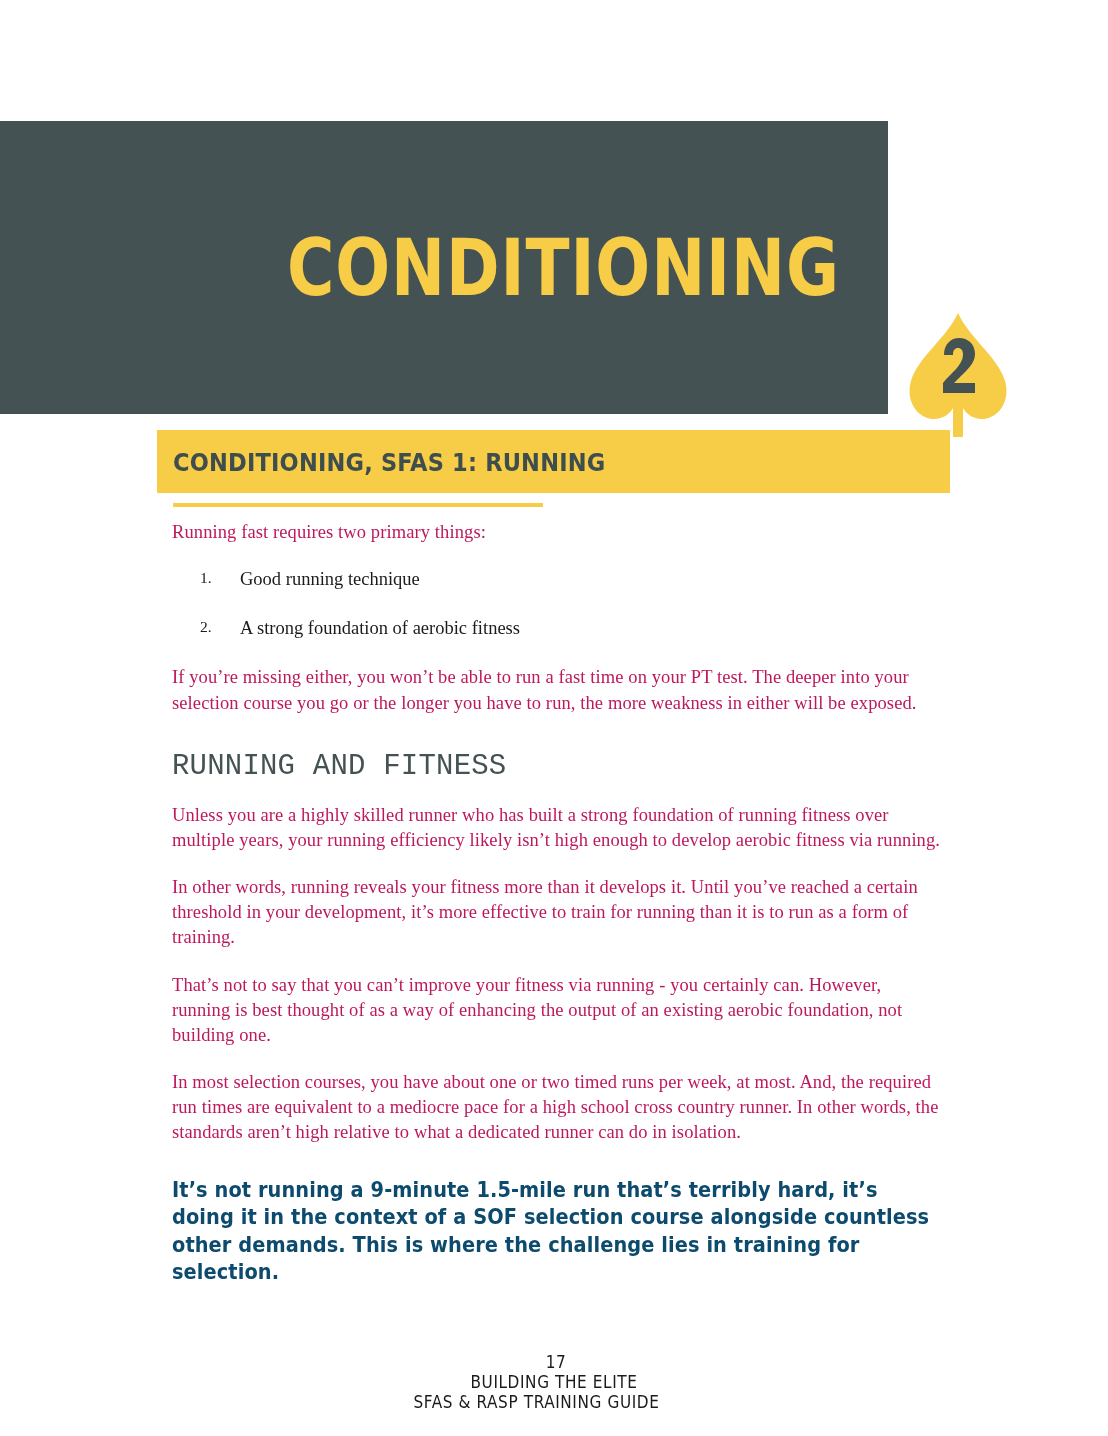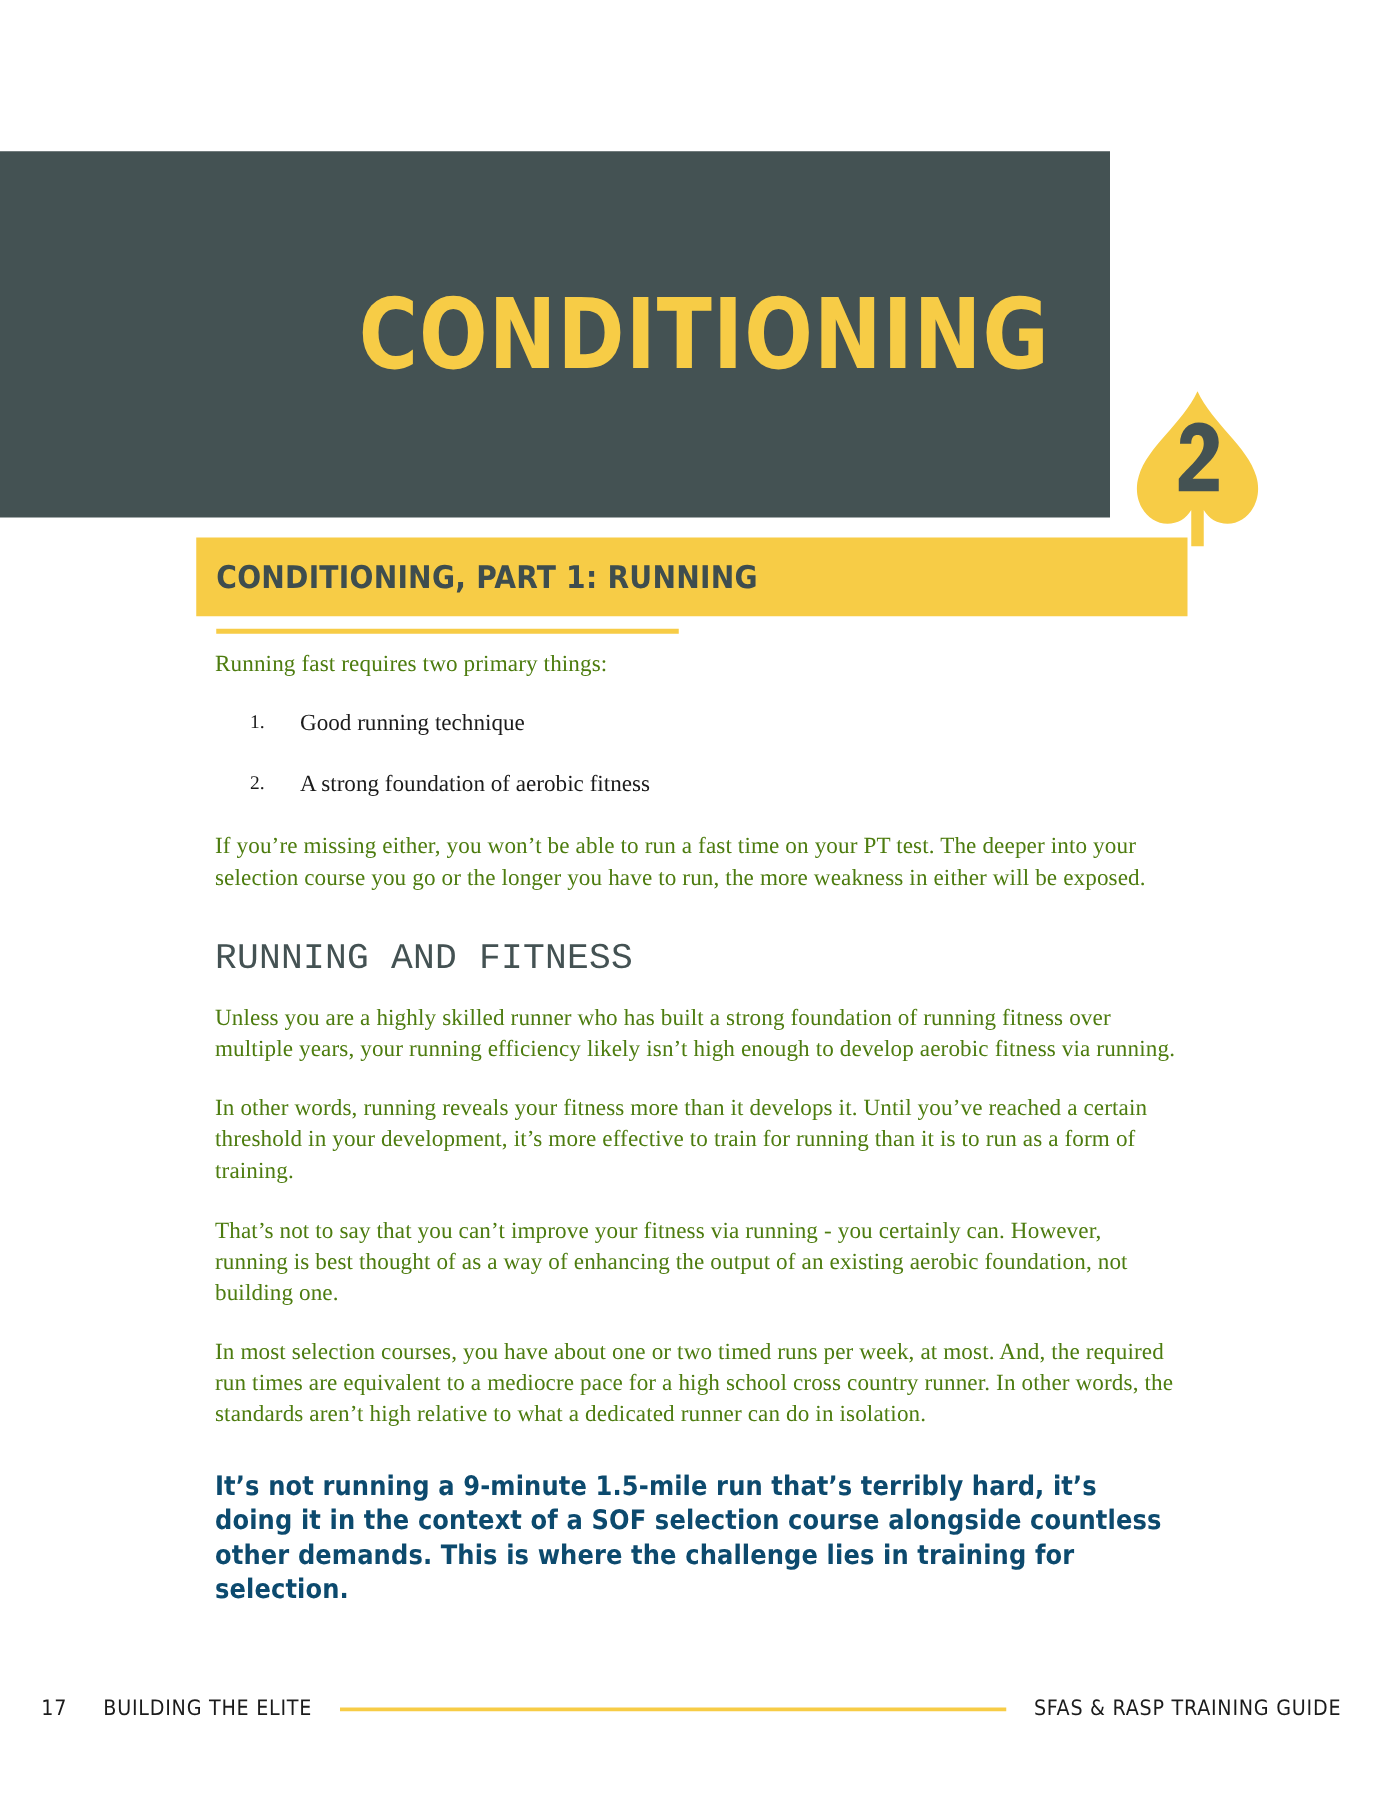--- a/index.html
+++ b/index.html
@@ -92,21 +92,21 @@
     position: absolute;
     left: 172px;
     top: 520px;
     width: 772px;
   }
   p.body {
     margin: 0 0 22px 0;
     font-family: "Liberation Serif", serif;
     font-size: 18.5px;
     line-height: 1.36;
-    color: #4d7c0f;
+    color: #be185d;
     letter-spacing: 0.1px;
   }
 
   ol.numbered {
     margin: 18px 0 14px 0;
     padding: 0;
     list-style: none;
   }
   ol.numbered li {
     position: relative;
@@ -150,20 +150,21 @@
     left: 0;
     top: 1352px;
     width: 1108px;
     height: 30px;
     display: flex;
     align-items: center;
     font-family: "Liberation Sans Narrow", "DejaVu Sans Condensed", "Liberation Sans", sans-serif;
     font-size: 17px;
     letter-spacing: 0.6px;
     color: #1b1b1b;
+    flex-direction: column;
   }
   .footer .page-number {
     margin-left: 33px;
     margin-right: 29px;
   }
   .footer .footer-left-label { white-space: nowrap; }
   .footer .footer-rule {
     flex: 1 1 auto;
     height: 3px;
     background: #F7CC46;
@@ -197,21 +198,21 @@
                L 48 72 L 69 72 L 69 82
                L 37 82 L 37 72
                C 44 63, 57 54, 57 44
                C 57 39, 55 37, 52 37
                C 49 37, 47 39, 47 44 Z" fill="#445253"></path>
     </svg>
   </div>
 </div>
 
 <div class="section-bar">
-  <div class="section-bar-label">CONDITIONING, PART 1: RUNNING</div>
+  <div class="section-bar-label">CONDITIONING, SFAS 1: RUNNING</div>
 </div>
 <div class="section-rule"></div>
 
 <div class="content">
 
   <p class="body">Running fast requires two primary things:</p>
 
   <ol class="numbered">
     <li>
       <span class="num">1.</span>

